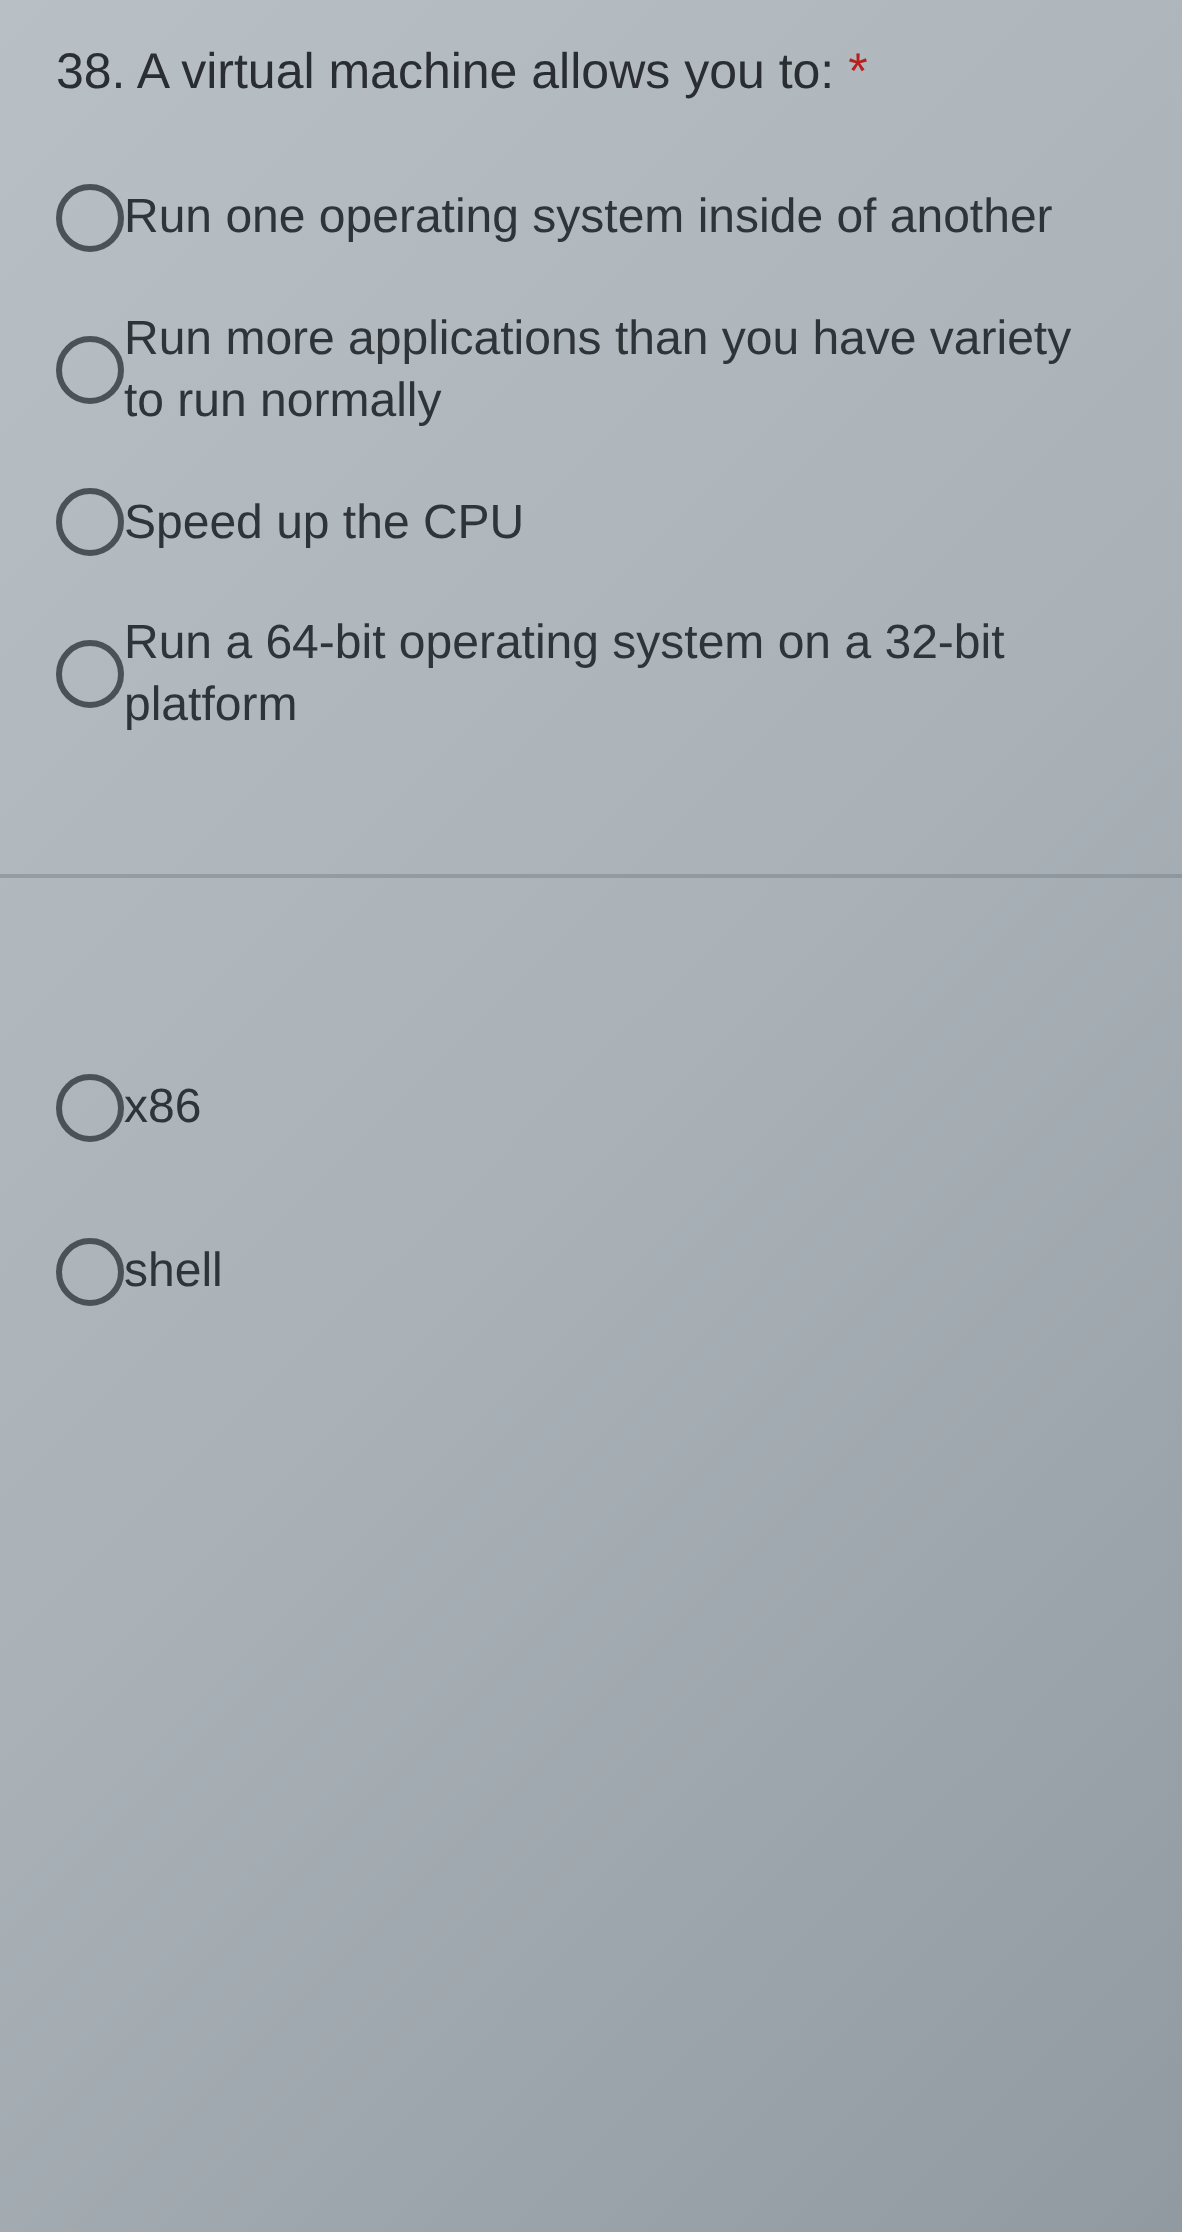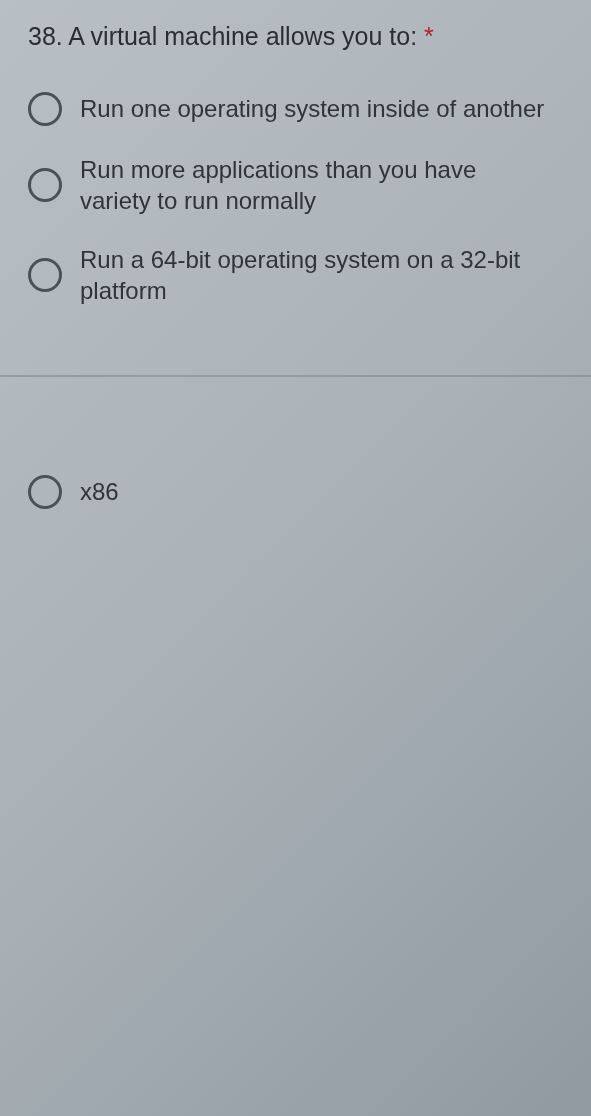--- a/index.html
+++ b/index.html
@@ -29,21 +29,20 @@
     }
     .required {
       color: #b82020;
     }
     .q2 .required {
       float: right;
     }
     .option-row {
       display: flex;
       align-items: center;
-      gap: 18px;
       margin-bottom: 28px;
       cursor: pointer;
     }
     .radio-circle {
       width: 34px;
       height: 34px;
       min-width: 34px;
       border: 3px solid #4a5258;
       border-radius: 50%;
       background: transparent;
@@ -72,29 +71,37 @@
   <div class="option-row">
     <div class="radio-circle"></div>
     <div class="option-label">Run one operating system inside of another</div>
   </div>
 
   <div class="option-row">
     <div class="radio-circle"></div>
     <div class="option-label">Run more applications than you have variety to run normally</div>
   </div>
 
+  <div class="option-row">
+    <div class="radio-circle"></div>
+    <div class="option-label">Speed up the CPU</div>
+  </div>
 
   <div class="option-row">
     <div class="radio-circle"></div>
     <div class="option-label">Run a 64-bit operating system on a 32-bit platform</div>
   </div>
 </div>
 
 <div class="question-block q2">
 
   <div class="option-row">
     <div class="radio-circle"></div>
     <div class="option-label">x86</div>
   </div>
 
 
 
+  <div class="option-row">
+    <div class="radio-circle"></div>
+    <div class="option-label">shell</div>
+  </div>
 </div>
 
 </body></html>

